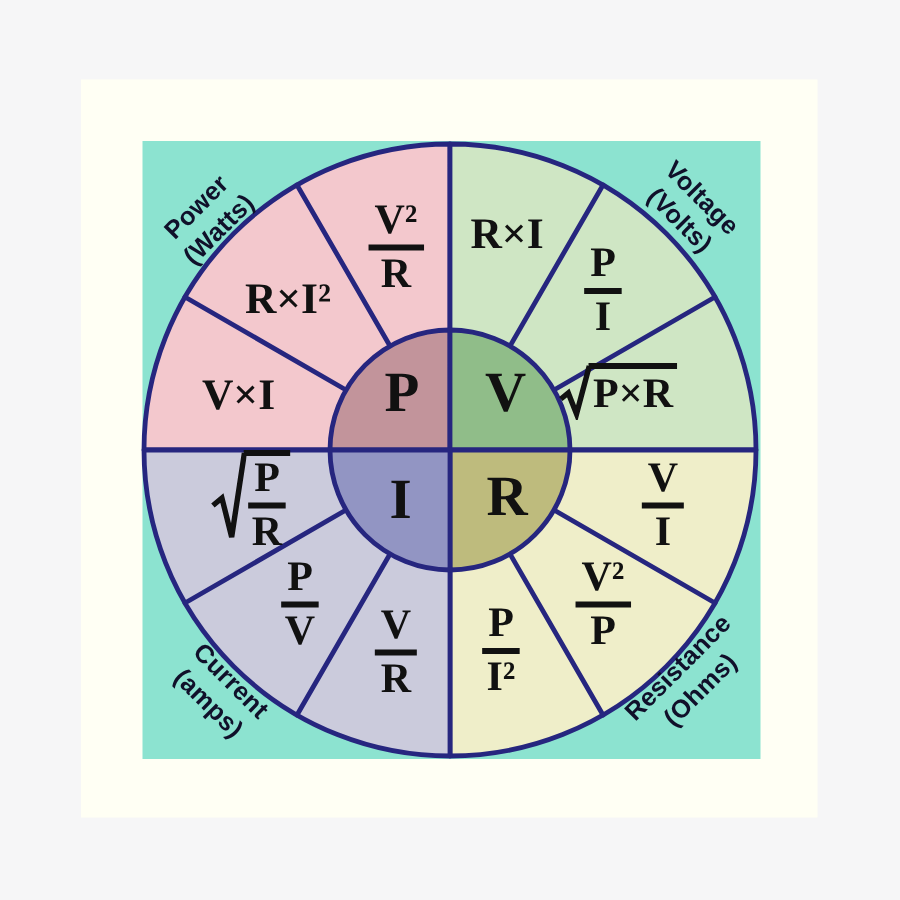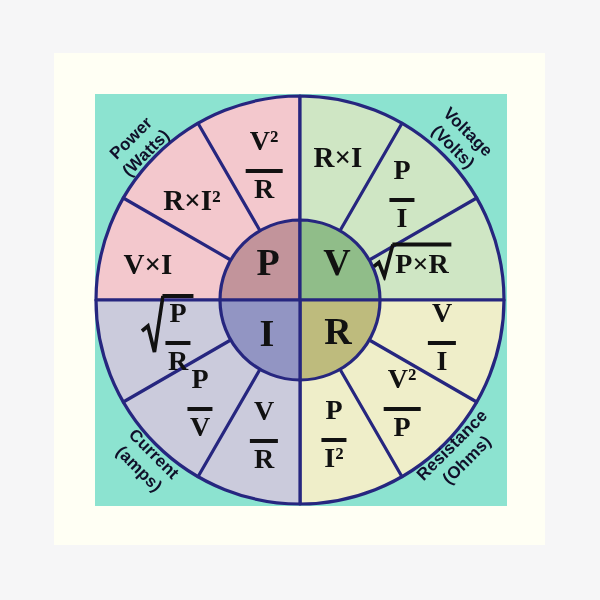--- a/index.html
+++ b/index.html
@@ -29,21 +29,21 @@
   .frac {
     display: inline-flex;
     flex-direction: column;
     align-items: center;
     font-size: 28px;
   }
   .frac .num {
     align-self: stretch;
     text-align: center;
     border-bottom: 4px solid #111;
-    padding: 0 4px 15px;
+    padding: 0 4px 3px;
     line-height: 26px;
   }
   .frac .den {
     padding-top: 3px;
     line-height: 26px;
   }
   .sqrt { display: inline-flex; align-items: flex-start; }
   .sqrt svg.rad { display: block; }
   .sqrt .cand {
     border-top: 4px solid #111;
@@ -110,21 +110,21 @@
       <path d="M300 300 L300 220 A80 80 0 0 1 380 300 Z" fill="#90bd89"></path>
       <path d="M300 300 L380 300 A80 80 0 0 1 300 380 Z" fill="#bebb7d"></path>
       <path d="M300 300 L300 380 A80 80 0 0 1 220 300 Z" fill="#9295c3"></path>
     </g>
   </svg>
 
   <div class="corner-label" style="left:139px; top:146px; --rot:-45deg">
     <span>Power</span>
     <span>(Watts)</span>
   </div>
-  <div class="formula" style="left:148px; top:264px">V×I</div>
+  <div class="formula" style="left:159px; top:264px">V×I</div>
   <div class="formula" style="left:192px; top:200px">R×I²</div>
   <div class="formula" style="left:264px; top:164px">
     <span class="frac">
       <span class="num">V²</span>
       <span class="den">R</span>
     </span>
   </div>
 
   <div class="corner-label" style="left:460px; top:140px; --rot:45deg">
     <span>Voltage</span>

